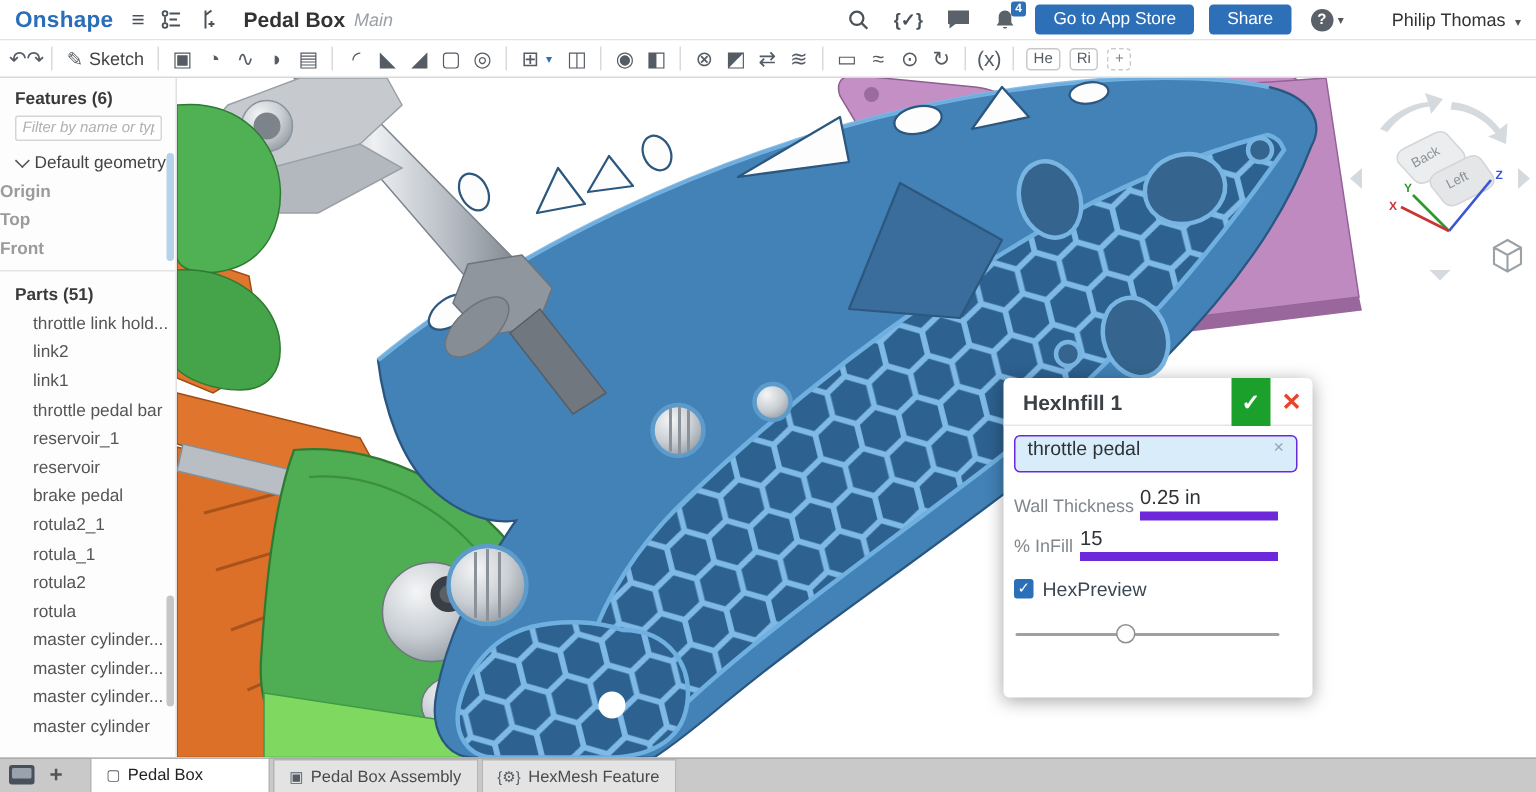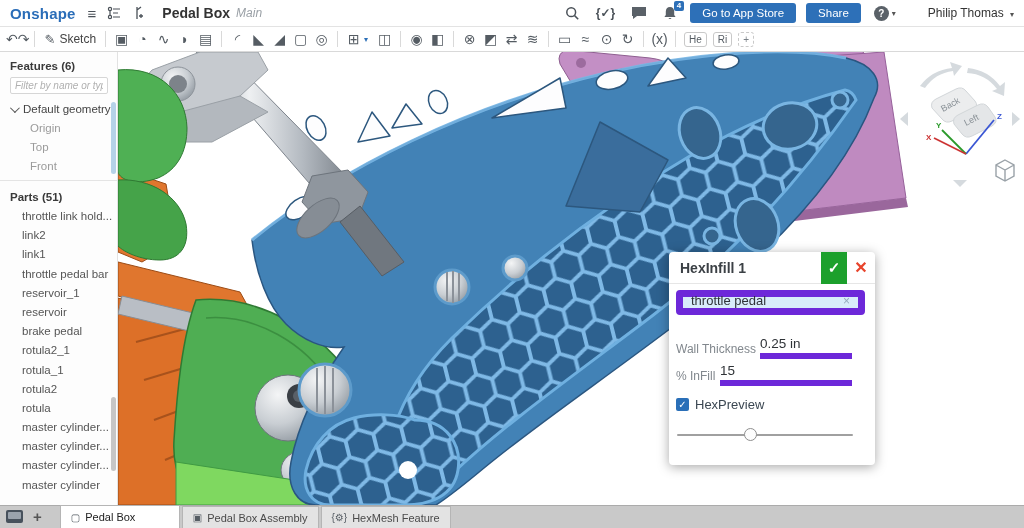--- a/index.html
+++ b/index.html
@@ -45,39 +45,39 @@
   
   .fpanel { position:absolute; top:0; left:0; width:118px; height:100%;
     background:rgba(253,253,253,.93); border-right:1px solid #e2e2e2; z-index:10; font-size:11.5px; }
   .fp-title { font-weight:bold; color:#3a3a3a; padding:8px 0 4px 10px; font-size:11.5px; }
   .fp-filter { width:98px; margin:1px 0 6px 10px; height:17px; border:1px solid #d6d6d6; border-radius:2px;
     font-size:10px; font-style:italic; color:#777; padding:0 4px; font-family:"Liberation Sans",sans-serif; }
   .fp-filter::placeholder { color:#b0b0b0; }
   .fp-row { height:19px; line-height:19px; color:#444; padding-left:10px; cursor:pointer; white-space:nowrap; }
   .fp-row .chev { display:inline-block; width:7px; height:7px; border-right:1.5px solid #555;
     border-bottom:1.5px solid #555; transform:rotate(45deg) translateY(-2px); margin-right:6px; }
-  .fp-child { height:19px; line-height:19px; color:#9b9b9b; padding-left:30px; cursor:pointer; }
+  .fp-child { height:19px; line-height:19px; color:#9b9b9b; cursor:pointer;font-weight:bold; }
   .fp-div { height:1px; background:#e4e4e4; margin:4px 0 2px 0; }
   .pitem { height:19.2px; line-height:19.2px; color:#555; padding-left:22px; cursor:pointer;
     white-space:nowrap; overflow:hidden; }
   .sbar { position:absolute; width:5px; border-radius:3px; right:1px; }
   .sbar.blue { top:50px; height:72px; background:#b5d2e8; }
   .sbar.gray { top:345px; height:74px; background:#c6c6c6; }
 
   
   .dialog { position:absolute; left:669px; top:200px; width:206px; height:213px; background:#fff;
     border-radius:4px; box-shadow:0 2px 12px rgba(0,0,0,.35); z-index:20; }
   .dlg-head { height:32px; border-bottom:1px solid #e6e6e6; display:flex; align-items:center; }
-  .dlg-title { font-size:14px; font-weight:bold; color:#3b4045; padding-left:11px; flex:1; }
+  .dlg-title { font-size:14px; font-weight:bold; color:#3b4045; flex:1;margin-left:13px; }
   .dlg-ok { width:26px; height:32px; background:#1ca02c; color:#fff; display:flex; align-items:center;
     justify-content:center; font-size:15px; font-weight:bold; cursor:pointer; }
   .dlg-x { width:28px; text-align:center; color:#e8442c; font-size:16px; font-weight:bold; cursor:pointer; }
   .dlg-body { padding:6px 10px 0 7px; }
-  .sel-field { height:25px; background:#d8ecfa; border:7px solid #6d28d9; border-radius:4px;
-    display:flex; align-items:flex-end; padding:0 8px; margin-bottom:20px; cursor:text; }
+  .sel-field { height:25px; background:#d8ecfa; border:1px solid #6d28d9; border-radius:4px;
+    display:flex; align-items:flex-start; padding:0 8px; margin-bottom:8px; cursor:text; }
   .sel-text { flex:1; font-size:13px; color:#2f3337; }
   .sel-x { color:#93a9bb; font-size:12px; cursor:pointer; }
   .drow { height:27px; display:flex; align-items:center; position:relative; }
   .dlabel { font-size:12px; color:#81878d; }
   .dval { position:absolute; right:13px; bottom:3px; text-align:left; font-size:13.5px; color:#2f3337;
     border-bottom:6px solid #6d28d9; padding-bottom:2px; }
   .w1 { width:92px; } .w2 { width:118px; } .w3 { width:132px; }
   .cbrow { height:26px; display:flex; align-items:center; margin-top:2px; }
   .cbox { width:13px; height:13px; background:#2a6fb8; border-radius:2px; color:#fff; font-size:10px;
     line-height:13px; text-align:center; margin-right:6px; cursor:pointer; }

